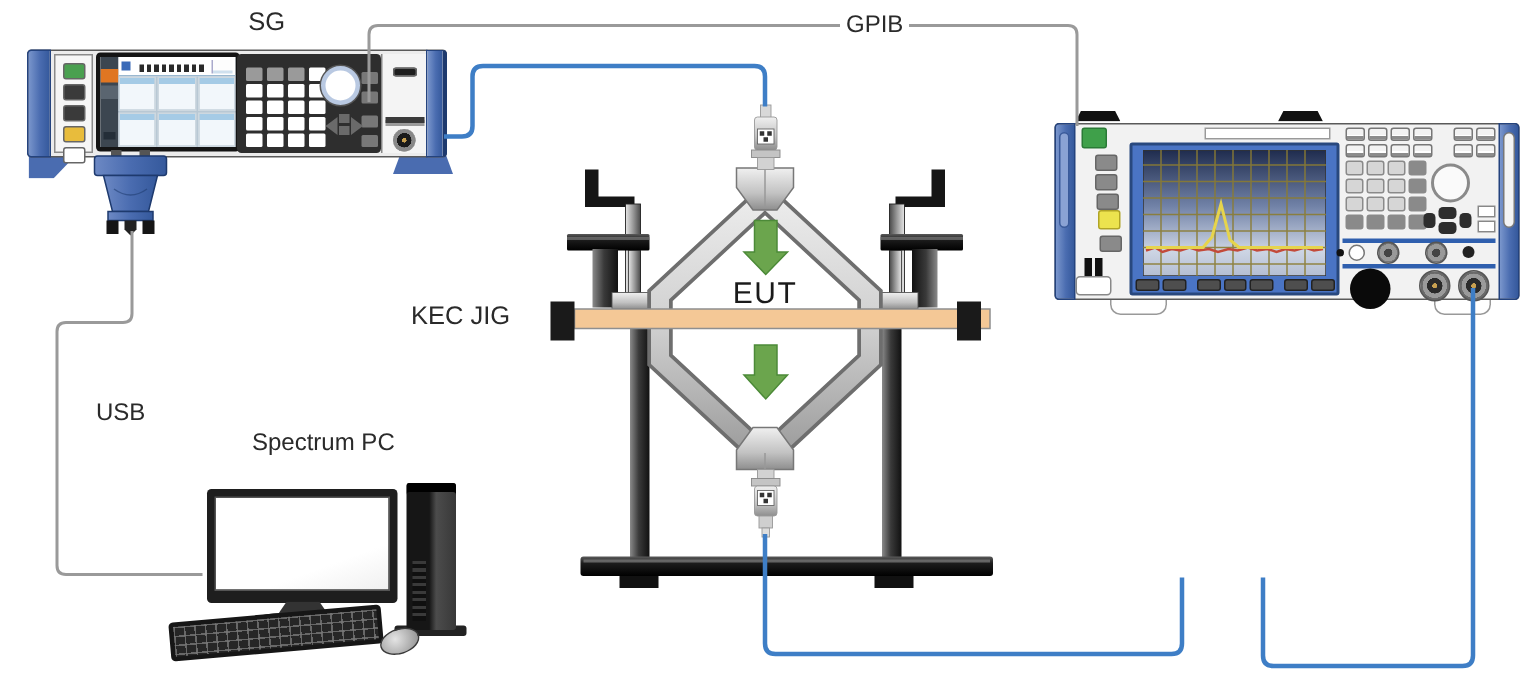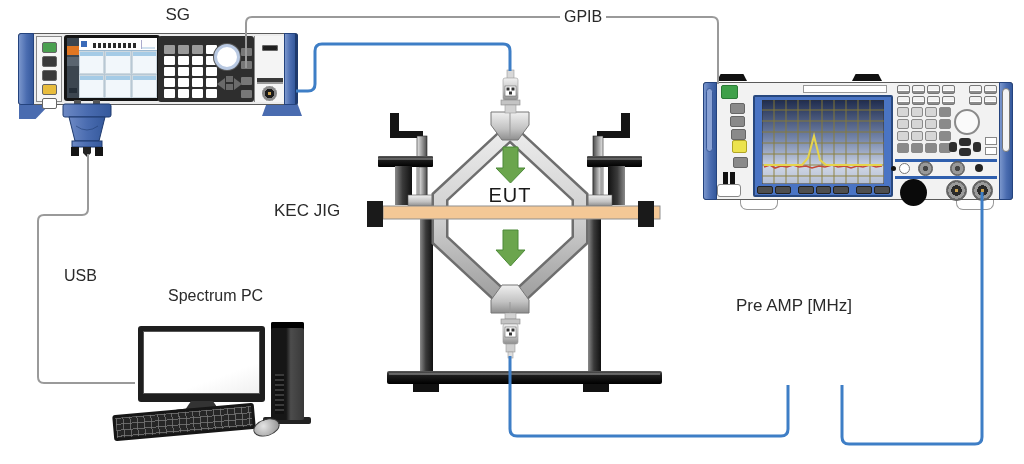--- a/index.html
+++ b/index.html
@@ -129,21 +129,20 @@
     <path d="M296,91 H308 Q315,91 315,84 V51 Q315,44 322,44 H503 Q510,44 510,51 V71" fill="none" style="stroke:var(--cable-blue)" stroke-width="3"></path>
     <path d="M510,356 V429 Q510,436 517,436 H781 Q788,436 788,429 V385" fill="none" style="stroke:var(--cable-blue)" stroke-width="3"></path>
     <path d="M842,385 V437 Q842,444 849,444 H975 Q982,444 982,437 V192" fill="none" style="stroke:var(--cable-blue)" stroke-width="3"></path>
   </svg>
 
   <div class="label" style="left:120px; top:5px; width:70px; text-align:right; font-size:17px;">SG</div>
   <div class="label gpib-badge" style="left:560px; top:8px; font-size:16px;">GPIB</div>
   <div class="label" style="left:274px; top:201px; font-size:17px;">KEC JIG</div>
   <div class="label" style="left:168px; top:287px; font-size:16px;">Spectrum PC</div>
   <div class="label" style="left:20px; top:267px; font-size:16px;margin-left:44px;">USB</div>
-  <div class="label" style="left:736px; top:296px; font-size:17px;">Pre AMP [MHz]</div>
 
   <div id="sg" class="abs">
     <div class="abs" id="sg-foot-l"></div>
     <div class="abs" id="sg-foot-r"></div>
     <div class="body"></div>
     <div class="abs pillar-blue" id="sg-pillar-l"></div>
     <div class="abs pillar-blue" id="sg-pillar-r"></div>
     <div class="abs" id="sg-btncol">
         <i></i>
         <i></i>

